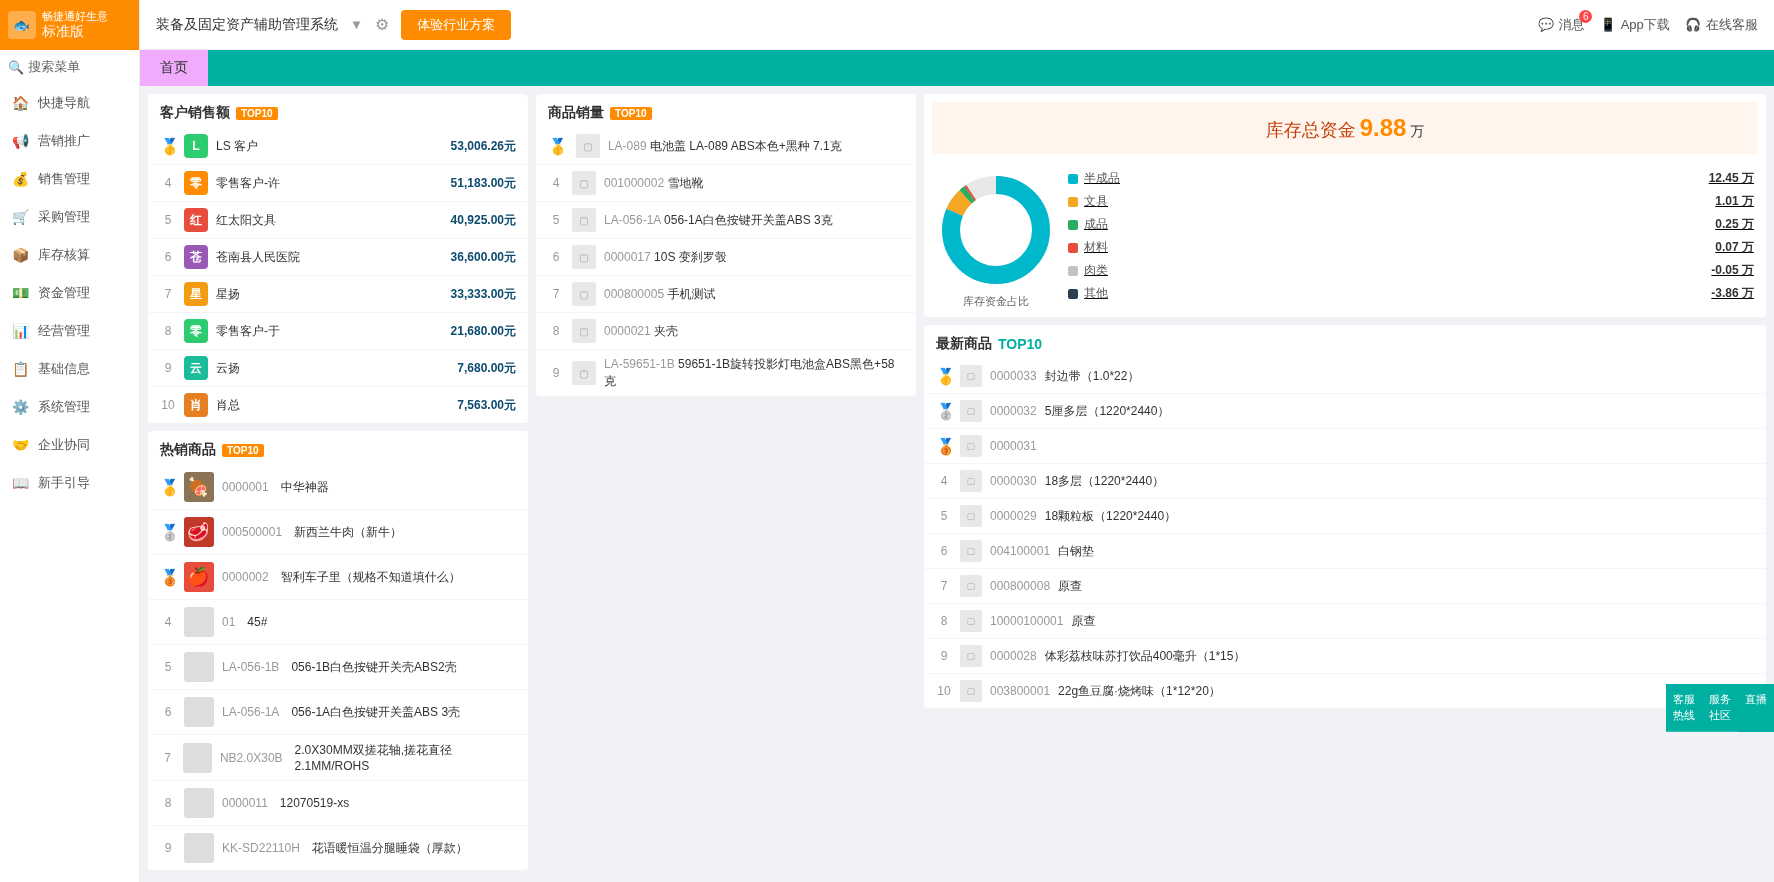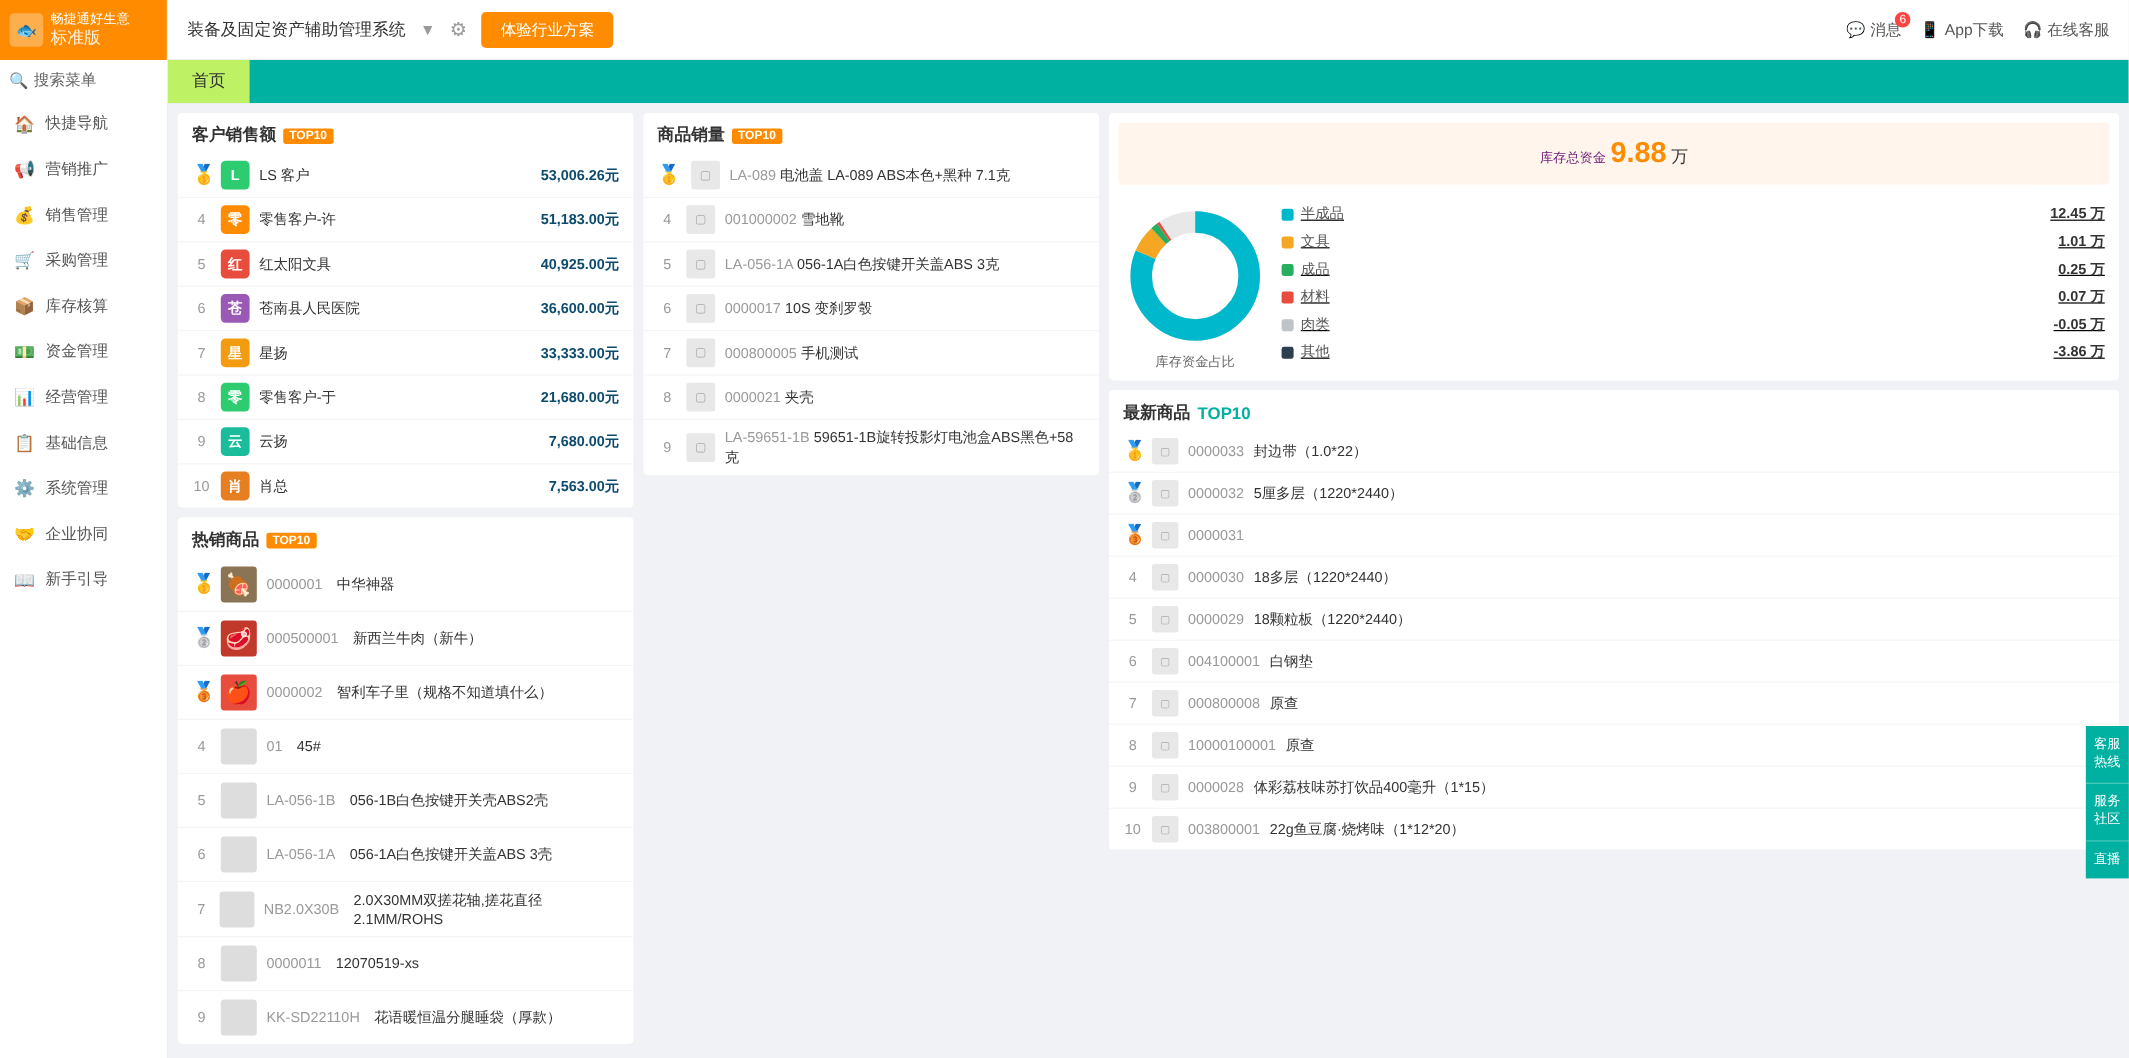--- a/index.html
+++ b/index.html
@@ -139,21 +139,21 @@
     .nav-tab-item {
       padding: 0 20px;
       height: 36px;
       display: flex;
       align-items: center;
       color: white;
       font-size: 14px;
       cursor: pointer;
       background: rgba(0,0,0,0.15);
     }
-    .nav-tab-item.active { background: #bef264; color: #333; }
+    .nav-tab-item.active { background: #f0abfc; color: #333; }
     
     
     .content {
       flex: 1;
       display: flex;
       overflow: hidden;
       background: #f0f2f5;
       gap: 8px;
       padding: 8px;
     }
@@ -257,21 +257,21 @@
     
     .inventory-total {
       text-align: center;
       padding: 12px;
       font-size: 14px;
       color: #333;
       background: #fff5ec;
       margin: 8px;
       border-radius: 4px;
     }
-    .inventory-total .total-label { font-size: 11px; color: #701a75; }
+    .inventory-total .total-label { font-size: 18px; color: #c2410c; }
     .inventory-total .total-num { font-size: 24px; font-weight: bold; color: #ff8c00; }
     .inventory-total .total-unit { font-size: 14px; color: #333; }
     
     .inventory-chart-area {
       display: flex;
       padding: 8px 12px;
       gap: 12px;
     }
     .donut-container {
       width: 120px;
@@ -322,21 +322,21 @@
     }
     .new-info { flex: 1; color: #333; }
     .new-code { color: #999; }
     
     
     .float-btns {
       position: fixed;
       right: 0;
       bottom: 150px;
       display: flex;
-      flex-direction: column;
+      flex-direction: row;
       z-index: 100;
       margin-left: 32px;
     }
     .float-btn {
       background: #00b0a0;
       color: white;
       width: 36px;
       padding: 8px 4px;
       text-align: center;
       font-size: 11px;

